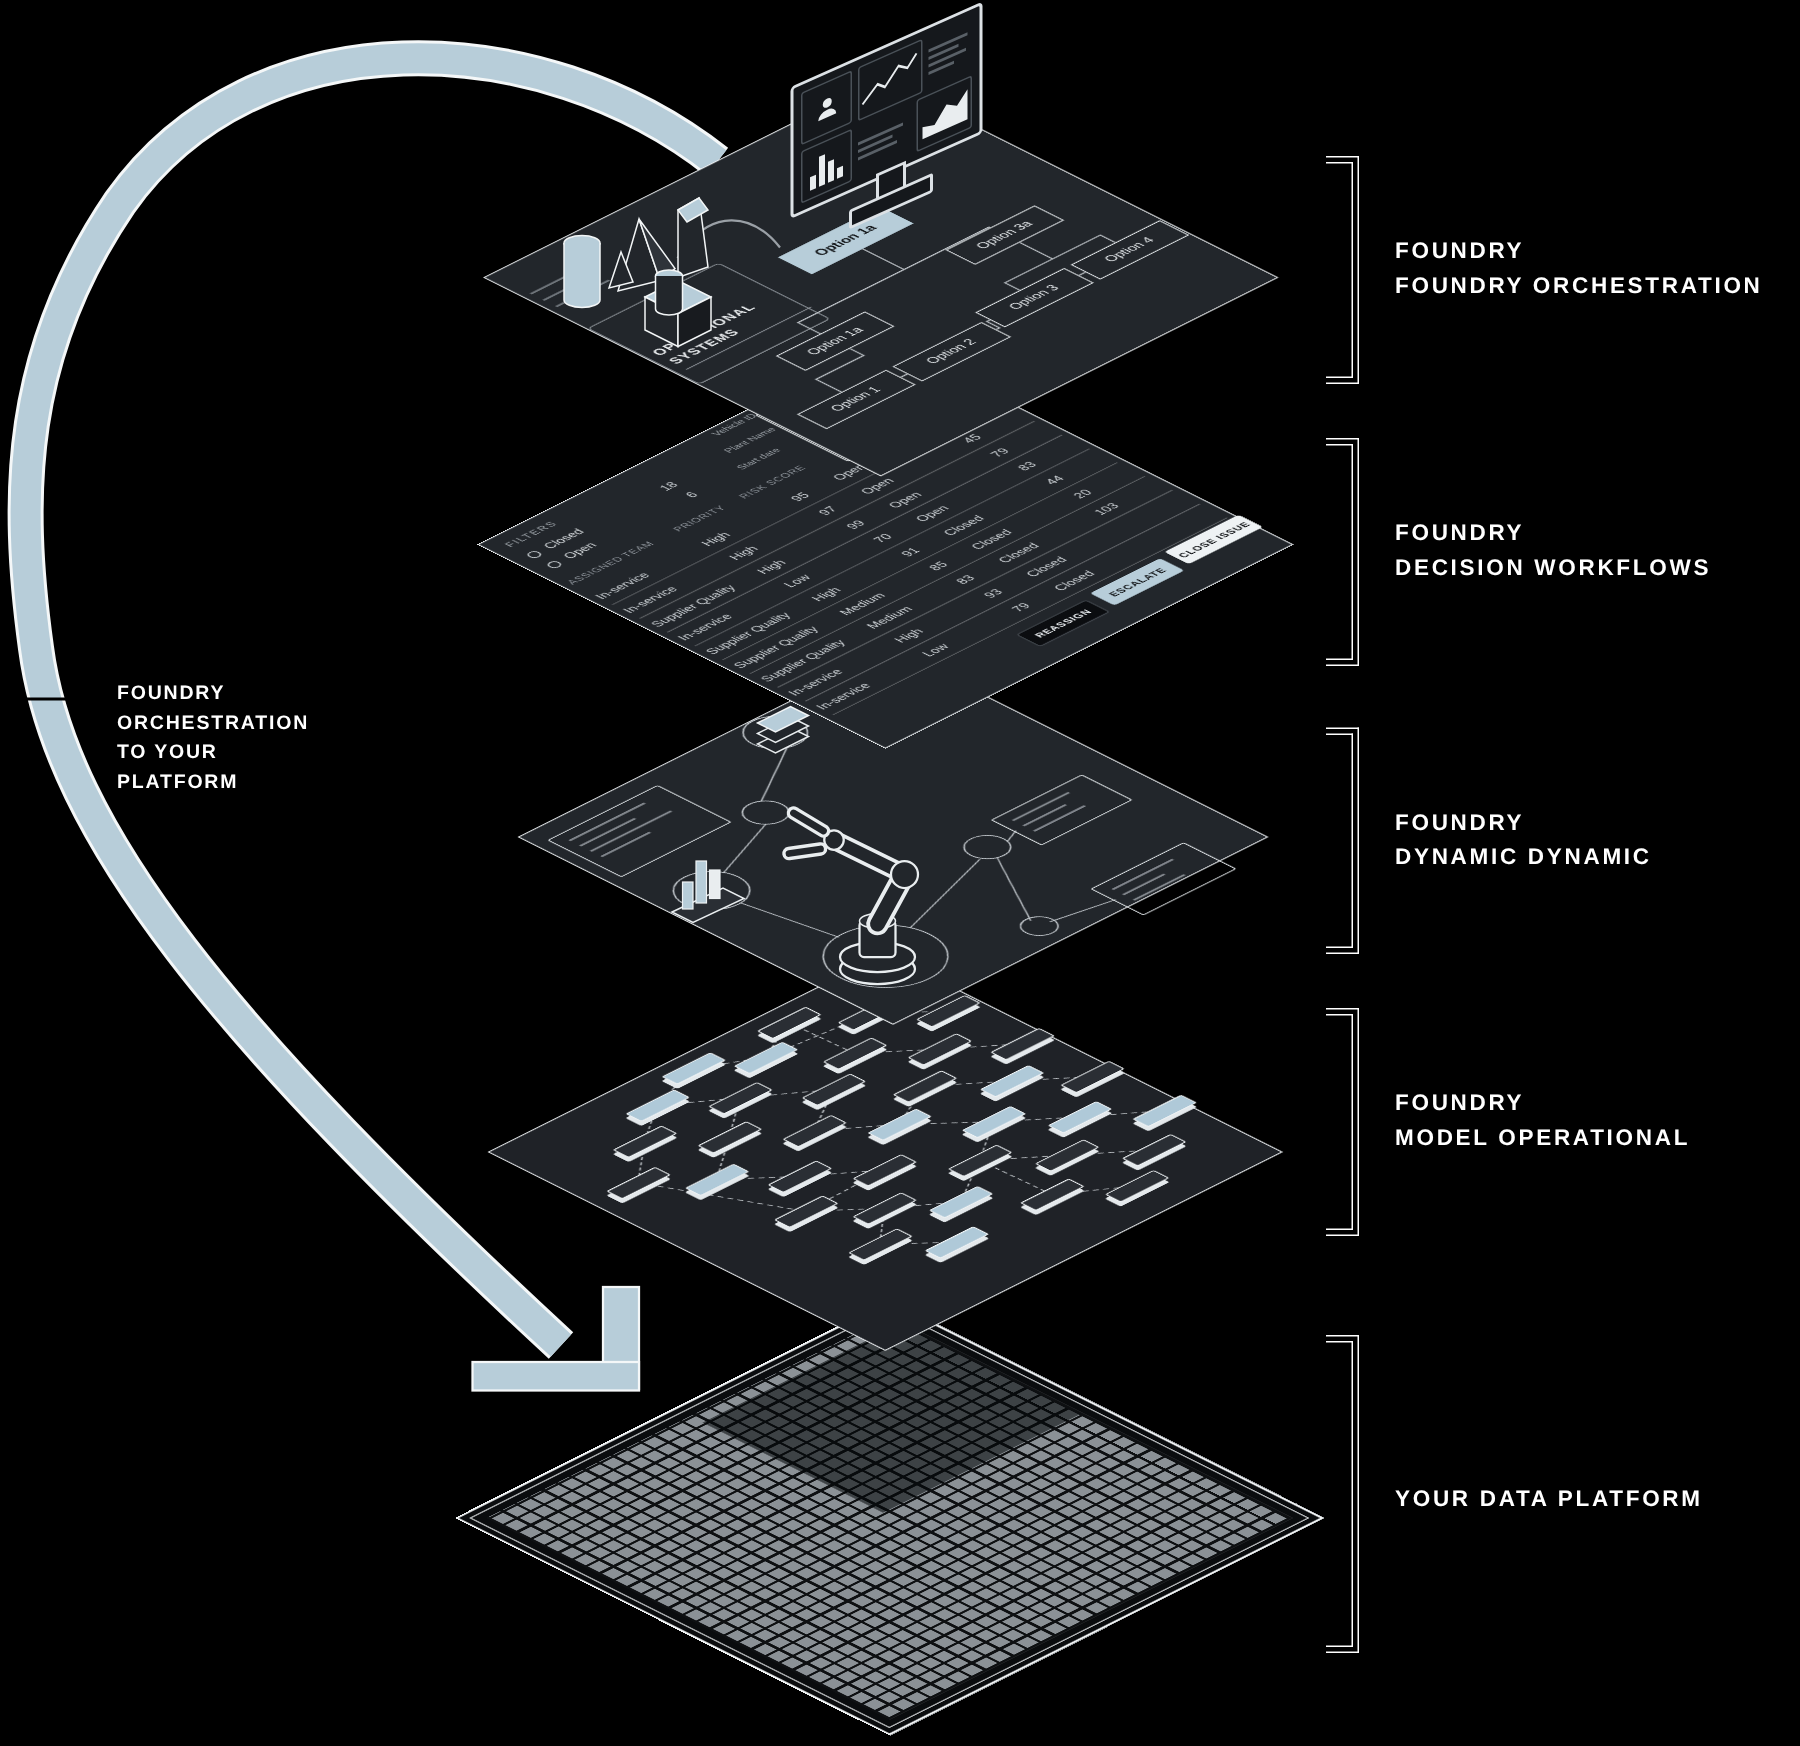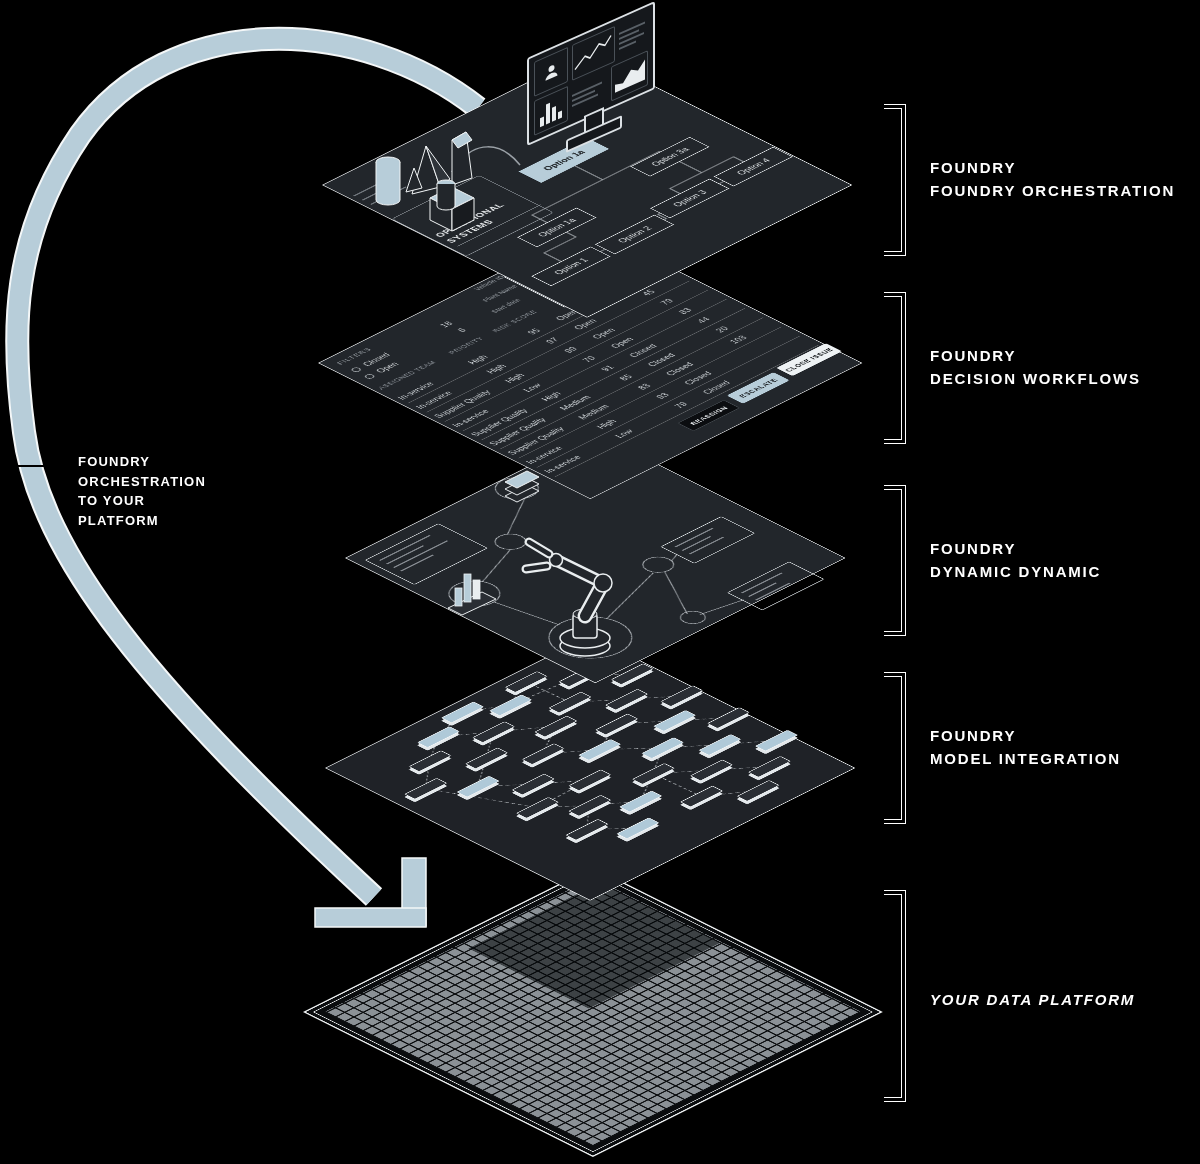--- a/index.html
+++ b/index.html
@@ -94,21 +94,21 @@
 
   
   .bracket{position:absolute;left:884px;width:22px;border-top:1px solid #fff;
            border-right:1px solid #fff;border-bottom:1px solid #fff;}
   .bracket::before{content:"";position:absolute;top:3px;right:3px;bottom:3px;left:0;
            border-top:1px solid #fff;border-right:1px solid #fff;border-bottom:1px solid #fff;}
   .b1{top:104px;height:152px;} .b2{top:292px;height:152px;} .b3{top:485px;height:151px;}
   .b4{top:672px;height:152px;} .b5{top:890px;height:212px;}
   .side-label{position:absolute;left:930px;color:#fff;font-size:15px;font-weight:700;
               letter-spacing:1.8px;line-height:1.55;white-space:nowrap;}
-  #sl1{top:156px;} #sl2{top:344px;} #sl3{top:537px;} #sl4{top:724px;} #sl5{top:988px;font-style:italic;}
+  #sl1{top:156px;} #sl2{top:344px;} #sl3{top:537px;} #sl4{top:724px;} #sl5{top:988px;}
 
   
   #arrow-label{position:absolute;left:78px;top:452px;color:#fff;font-size:13px;font-weight:700;
                letter-spacing:1.2px;line-height:1.5;}
 
   
   #big-arrow{position:absolute;left:0;top:0;z-index:0;pointer-events:none;}
   #overlay{position:absolute;left:0;top:0;z-index:6;pointer-events:none;}
 </style>
 </head>
@@ -472,21 +472,21 @@
   <div id="sl2" class="side-label">
     <span>FOUNDRY</span><br>
     <span>DECISION WORKFLOWS</span>
   </div>
   <div id="sl3" class="side-label">
     <span>FOUNDRY</span><br>
     <span>DYNAMIC DYNAMIC</span>
   </div>
   <div id="sl4" class="side-label">
     <span>FOUNDRY</span><br>
-    <span>MODEL INTEGRATION</span>
+    <span>MODEL OPERATIONAL</span>
   </div>
   <div id="sl5" class="side-label">
     <span>YOUR DATA PLATFORM</span>
   </div>
 
   <div id="arrow-label">
     <span>FOUNDRY</span><br>
     <span>ORCHESTRATION</span><br>
     <span>TO YOUR</span><br>
     <span>PLATFORM</span>

